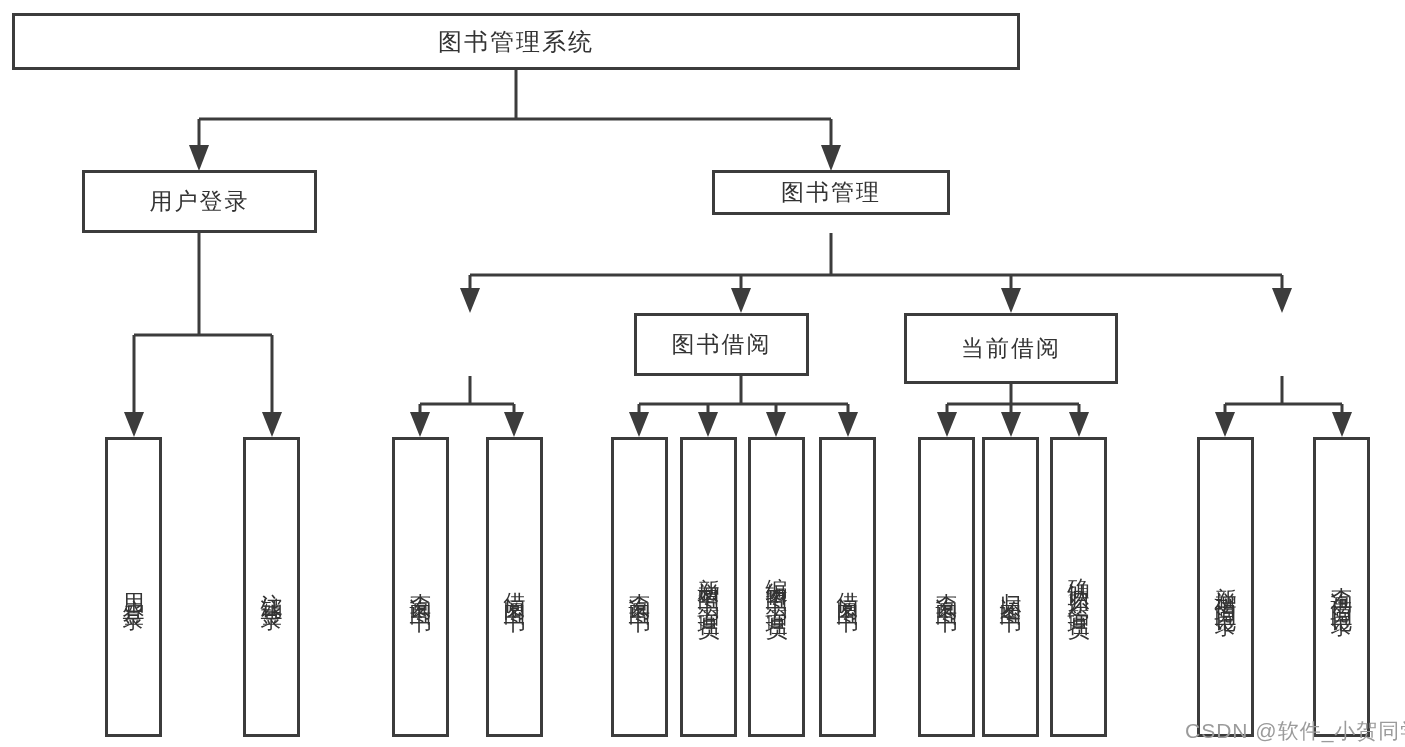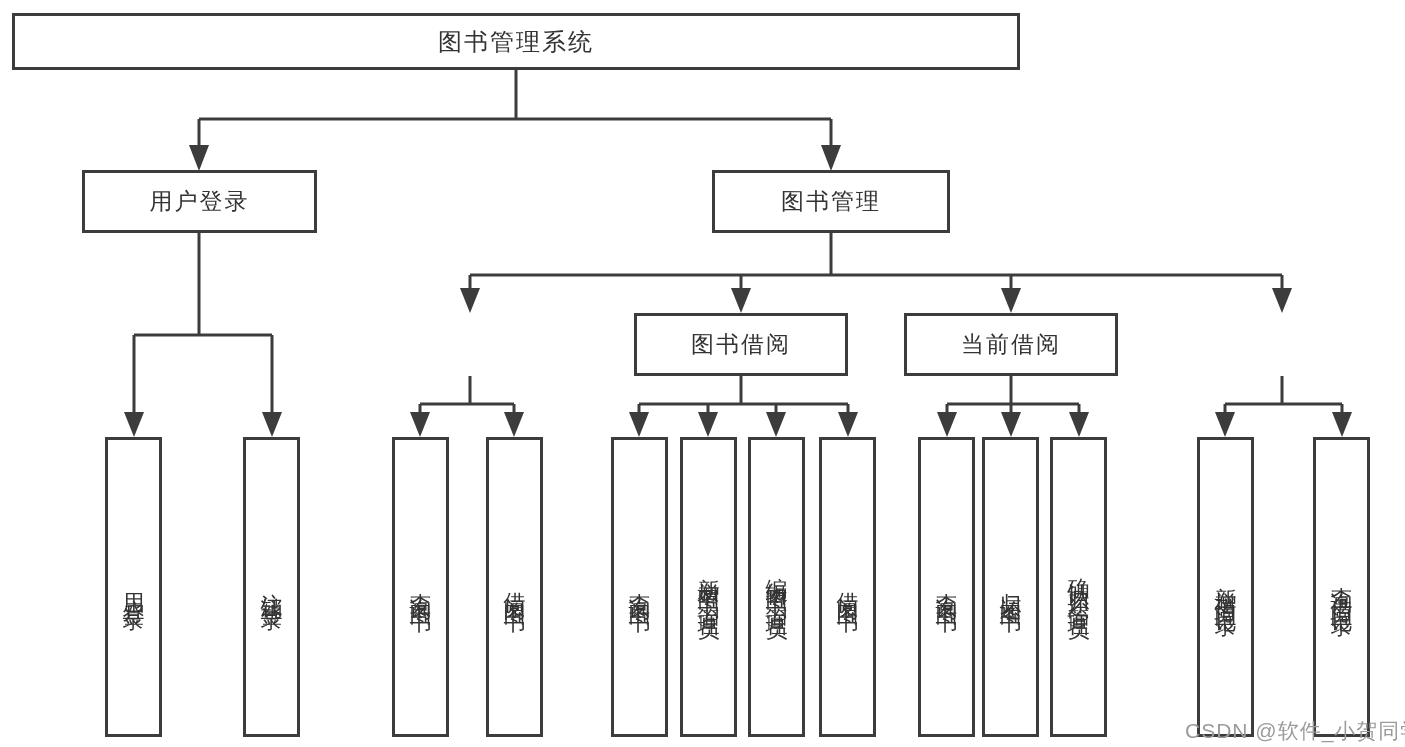--- a/index.html
+++ b/index.html
@@ -95,28 +95,28 @@
     </g>
   </svg>
 
   <div class="node root" style="left:12px;top:13px;width:1008px;height:57px">
     <span>图书管理系统</span>
   </div>
 
   <div class="node" style="left:82px;top:170px;width:235px;height:63px">
     <span>用户登录</span>
   </div>
-  <div class="node" style="left:712px;top:170px;width:238px;height:63px">
+  <div class="node" style="left:712px;top:170px;width:238px;height:45px">
     <span>图书管理</span>
   </div>
 
-  <div class="node" style="left:634px;top:313px;width:214px;height:63px">
+  <div class="node" style="left:634px;top:313px;width:175px;height:63px">
     <span>图书借阅</span>
   </div>
-  <div class="node" style="left:904px;top:313px;width:214px;height:63px">
+  <div class="node" style="left:904px;top:313px;width:214px;height:71px">
     <span>当前借阅</span>
   </div>
 
   <div class="leaf" style="left:105px">
     <span>用户登录</span>
   </div>
   <div class="leaf" style="left:243px">
     <span>注销登录</span>
   </div>
 

